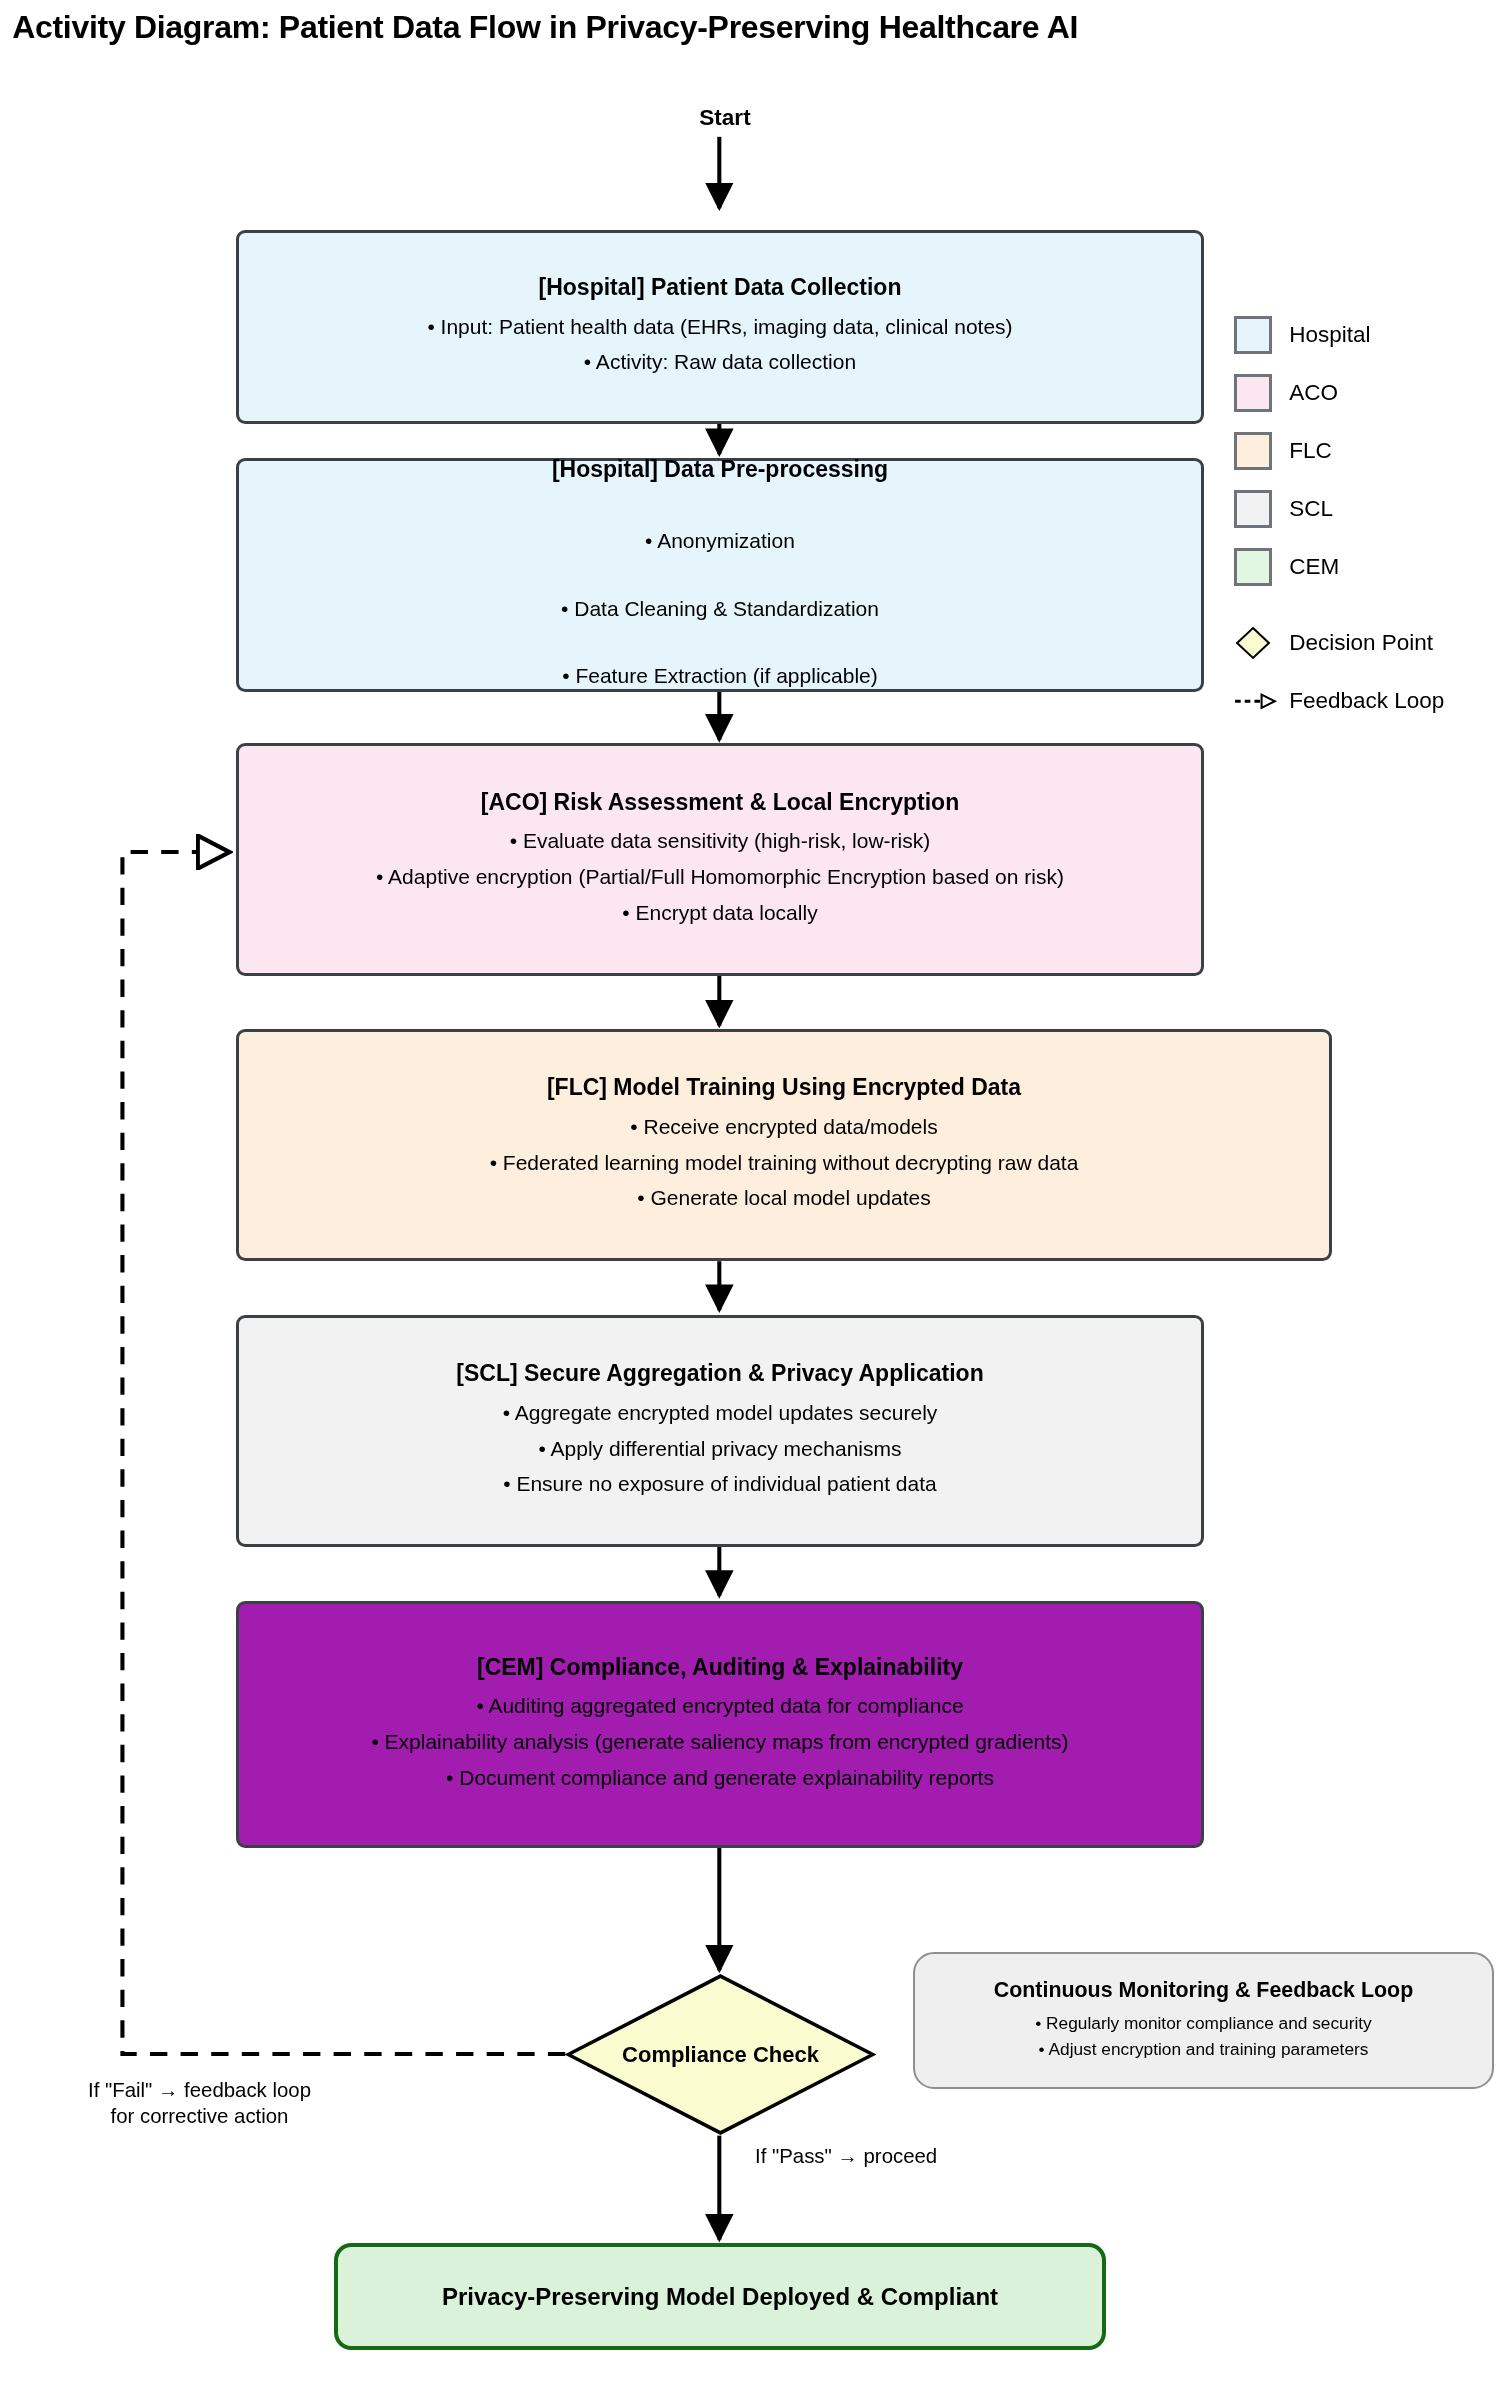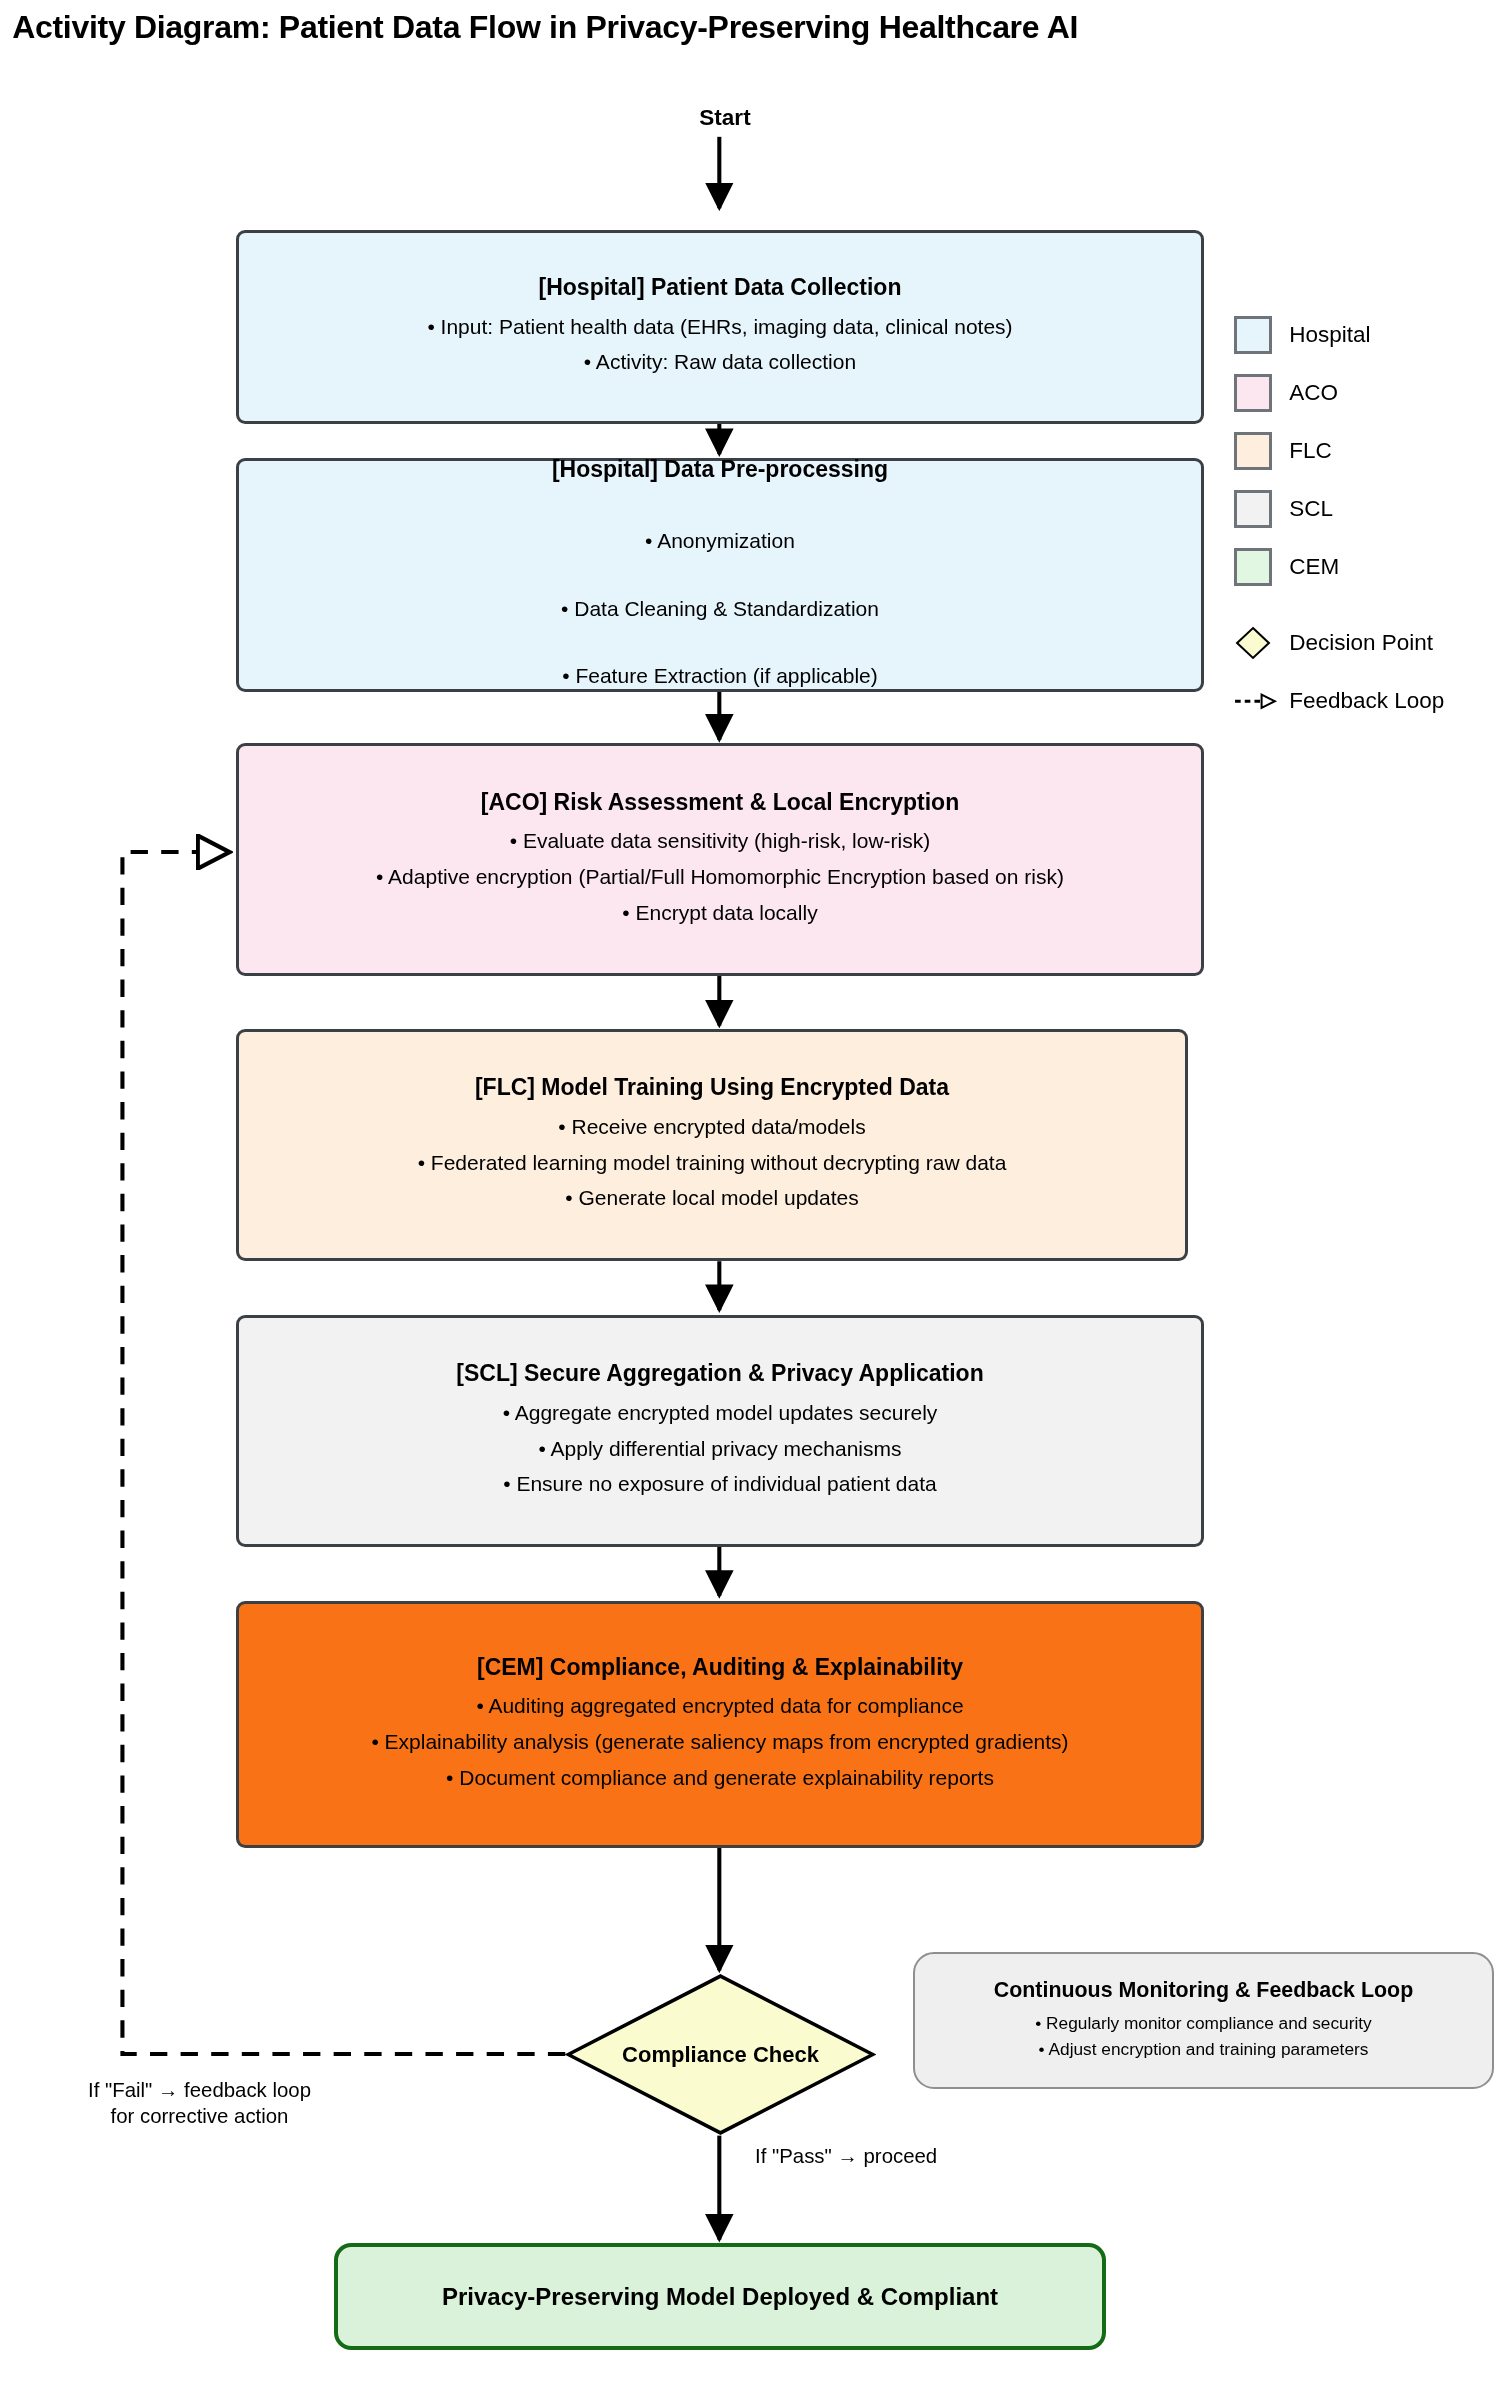--- a/index.html
+++ b/index.html
@@ -37,21 +37,21 @@
     margin-bottom:8.2px;
   }
   .node .nb{
     font-size:21px;text-align:center;line-height:1.12;margin:6.1px 0;
     white-space:nowrap;
   }
   .c-hospital{background:#e6f4fc;}
   .c-aco{background:#fce6f0;}
   .c-flc{background:#fdeede;}
   .c-scl{background:#f2f2f2;}
-  .c-cem{background:#f97316;}
+  .c-cem{background:#a21caf;}
 
   
   #terminal{
     box-sizing:border-box;
     border:4.6px solid #156b15;
     border-radius:17.3px;
     background:#d9f2d9;
     display:flex;align-items:center;justify-content:center;
   }
   #terminal .tt{font-size:24px;font-weight:bold;text-align:left;white-space:nowrap;}
@@ -150,21 +150,21 @@
   <div class="nb">• Feature Extraction (if applicable)</div>
 </div>
 
 <div class="abs node c-aco" style="left:236px;top:743px;width:968px;height:233px;">
   <div class="nt">[ACO] Risk Assessment &amp; Local Encryption</div>
   <div class="nb">• Evaluate data sensitivity (high-risk, low-risk)</div>
   <div class="nb">• Adaptive encryption (Partial/Full Homomorphic Encryption based on risk)</div>
   <div class="nb">• Encrypt data locally</div>
 </div>
 
-<div class="abs node c-flc" style="left:236px;top:1029px;width:952px;height:232px;">
+<div class="abs node c-flc" style="left:236px;top:1029px;width:1096px;height:232px;">
   <div class="nt">[FLC] Model Training Using Encrypted Data</div>
   <div class="nb">• Receive encrypted data/models</div>
   <div class="nb">• Federated learning model training without decrypting raw data</div>
   <div class="nb">• Generate local model updates</div>
 </div>
 
 <div class="abs node c-scl" style="left:236px;top:1315px;width:968px;height:232px;">
   <div class="nt">[SCL] Secure Aggregation &amp; Privacy Application</div>
   <div class="nb">• Aggregate encrypted model updates securely</div>
   <div class="nb">• Apply differential privacy mechanisms</div>

